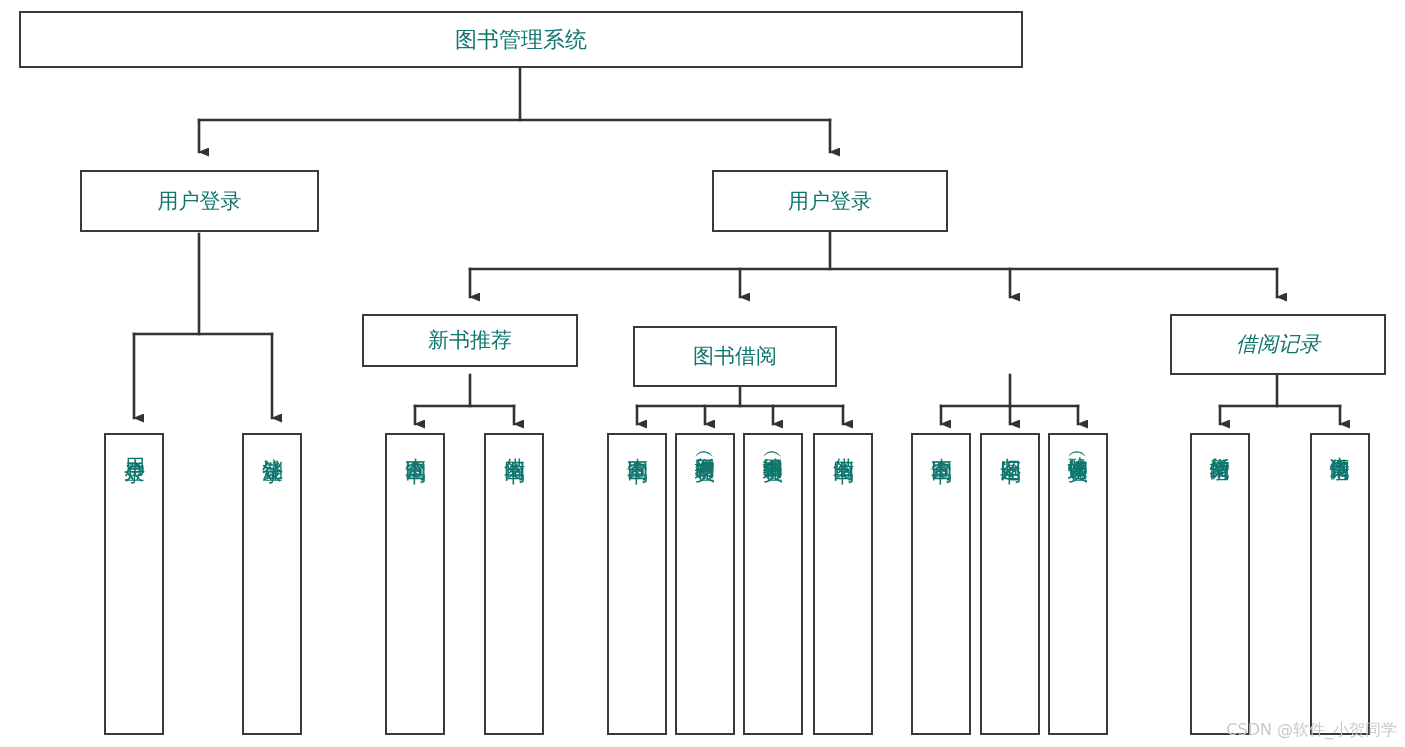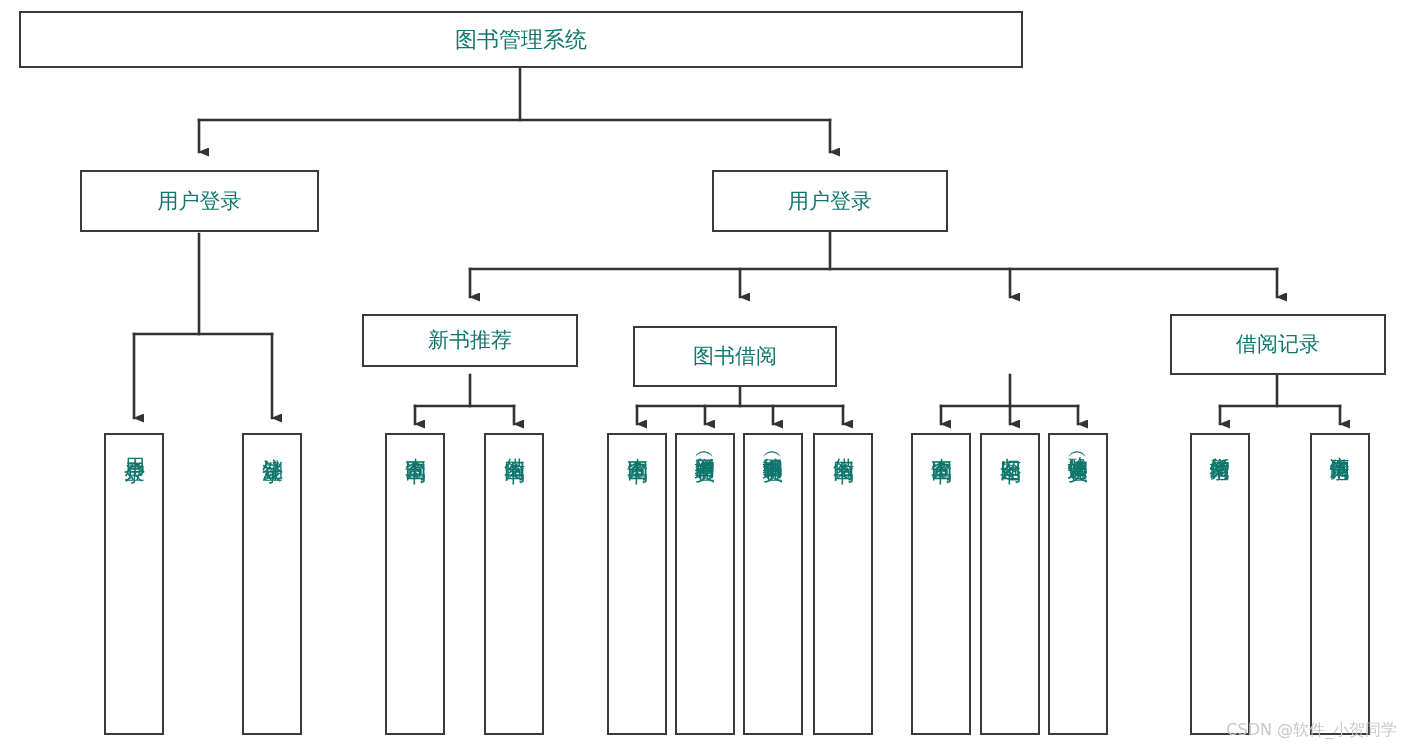--- a/index.html
+++ b/index.html
@@ -144,21 +144,21 @@
   <div class="node horiz" style="left:712px; top:170px; width:236px; height:62px;">
     <span class="lbl">用户登录</span>
   </div>
 
   <div class="node horiz" style="left:362px; top:314px; width:216px; height:53px;">
     <span class="lbl">新书推荐</span>
   </div>
   <div class="node horiz" style="left:633px; top:314px; width:204px; height:61px;margin-top:12px;">
     <span class="lbl">图书借阅</span>
   </div>
-  <div class="node horiz" style="left:1170px; top:314px; width:216px; height:61px;">
+  <div class="node horiz" style="left:1170px; top:314px; width:216px; height:61px;font-style:italic;">
     <span class="lbl">借阅记录</span>
   </div>
 
   <div class="node vert" style="left:104px; top:433px; width:60px; height:302px;">
     <span class="lbl">用户登录</span>
   </div>
   <div class="node vert" style="left:242px; top:433px; width:60px; height:302px;">
     <span class="lbl">注销登录</span>
   </div>
 

